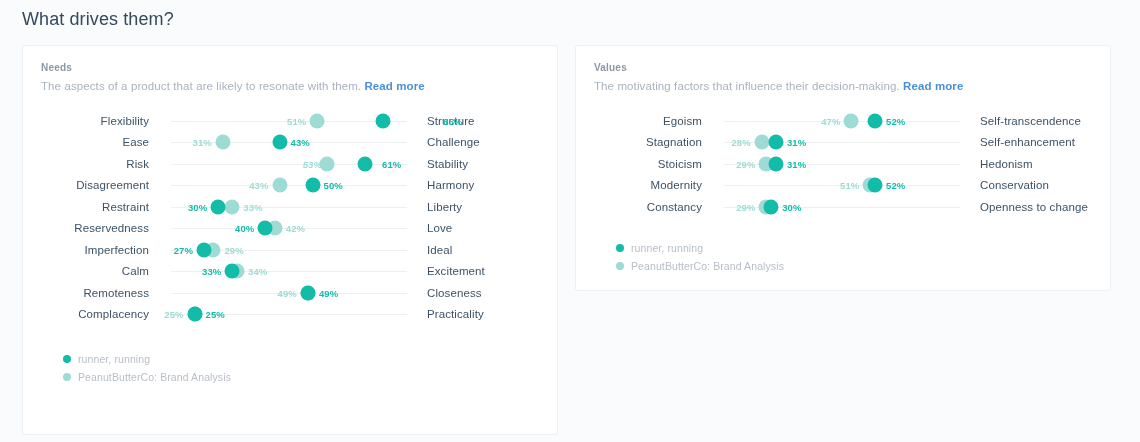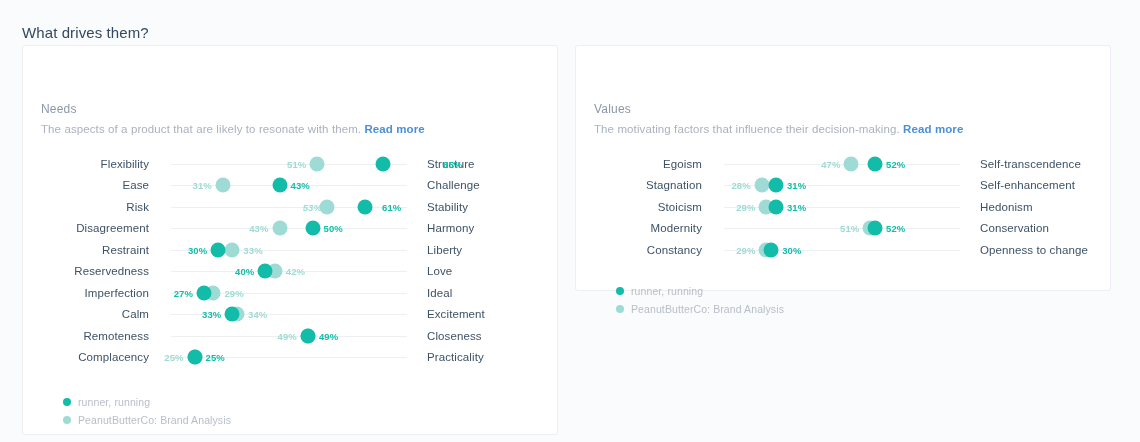--- a/index.html
+++ b/index.html
@@ -10,45 +10,44 @@
     background: #fafbfc;
     font-family: "Liberation Sans", sans-serif;
     -webkit-font-smoothing: antialiased;
   }
 
   .page { position: relative; width: 1140px; height: 442px; overflow: hidden; }
 
   .page-title {
     position: absolute;
     left: 22px;
-    top: 24px;
-    font-size: 15px;
+    top: 9px;
+    font-size: 18px;
     color: #34495e;
     font-weight: 400;
     letter-spacing: .1px;
   }
 
   
   .card {
     position: absolute;
     background: #ffffff;
     border: 1px solid #eceff3;
     border-radius: 3px;
   }
   .card-needs  { left: 22px;  top: 45px; width: 536px; height: 390px; }
   .card-values { left: 575px; top: 45px; width: 536px; height: 246px; }
 
   .card-head { padding: 16px 18px 0 18px; }
   .card-title {
-    font-size: 12px;
-    font-weight: normal;
+    font-size: 10px;
+    font-weight: bold;
     color: #8c97a8;
     letter-spacing: .2px;
     margin-bottom: 7px;
-    margin-top: 40px;
   }
   .card-sub {
     font-size: 11.5px;
     color: #a9b2bf;
     letter-spacing: .1px;
   }
   .card-sub .readmore {
     color: #4a90d9;
     font-weight: bold;
     text-decoration: none;

